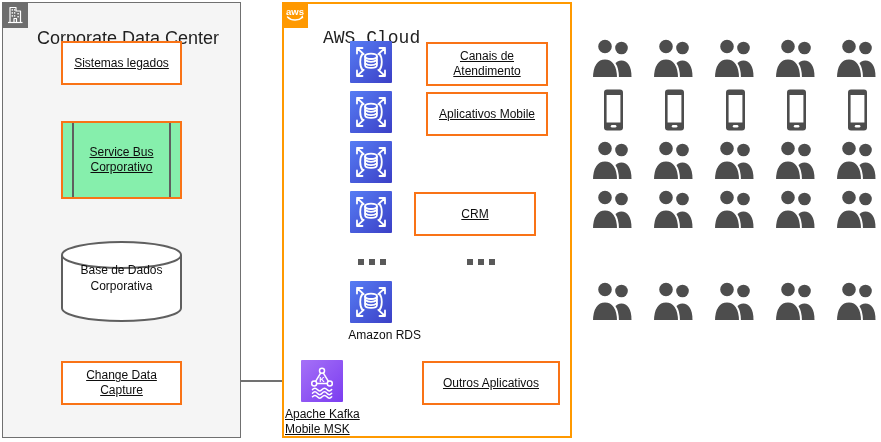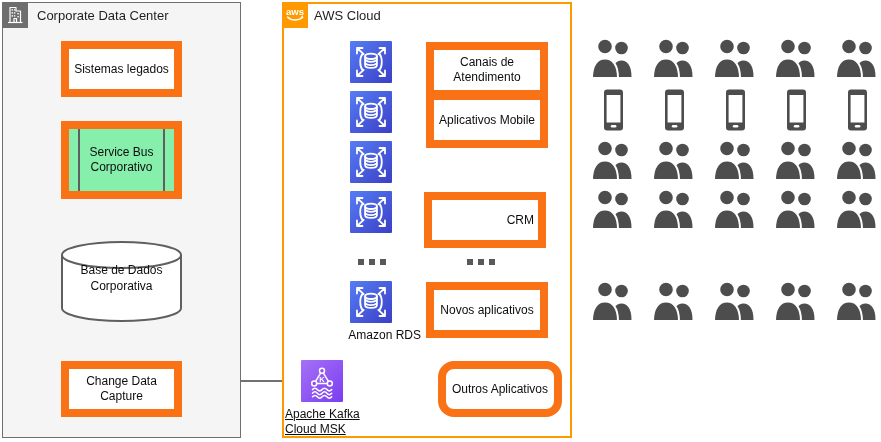--- a/index.html
+++ b/index.html
@@ -7,24 +7,24 @@
     position:relative;width:881px;height:442px;background:#fff;overflow:hidden;
     font-family:"Liberation Sans","DejaVu Sans",sans-serif;color:#111;
   }
   svg.connectors{position:absolute;left:0;top:0;width:881px;height:442px;pointer-events:none;}
   .frame{position:absolute;box-sizing:border-box;}
   .frame.corp{left:2px;top:2px;width:239px;height:436px;background:#f5f5f5;border:1px solid #707070;}
   .frame.aws{left:282px;top:2px;width:290px;height:436px;background:#fff;border:2px solid #ff9900;}
   .badge{position:absolute;width:26px;height:26px;display:flex;align-items:center;justify-content:center;}
   .badge.corp-badge{left:2px;top:2px;background:#6e6e6e;}
   .badge.aws-badge{left:282px;top:2px;background:#ff9900;}
-  .frame-title{position:absolute;font-size:13px;color:#1f1f1f;white-space:nowrap;}
-  .node{position:absolute;box-sizing:border-box;background:#fff;border:8px solid #f97316;
+  .frame-title{position:absolute;font-size:18px;color:#1f1f1f;white-space:nowrap;margin-top:20px;}
+  .node{position:absolute;box-sizing:border-box;background:#fff;border:2px solid #f97316;
     display:flex;align-items:center;justify-content:center;text-align:center;
-    font-size:12px;line-height:1.25;color:#0d0d0d;padding:20px 4px;}
+    font-size:12px;line-height:1.25;color:#0d0d0d;padding:20px 4px;text-decoration:underline;}
   .node.green{background:#86efac;}
   .proc-bar{position:absolute;top:0;bottom:0;width:2px;background:#5f5f5f;}
   .proc-bar.l{left:9px;} .proc-bar.r{right:9px;}
   .cyl{position:absolute;left:61px;top:241px;width:121px;height:81px;}
   .cyl .lbl{position:absolute;left:0;top:22px;width:100%;text-align:center;font-size:12px;line-height:1.3;color:#0d0d0d;}
   .aws-tile{position:absolute;width:42px;height:42px;border-radius:1px;}
   .aws-tile.rds{background:linear-gradient(135deg,#567df4 0%,#3b3fc6 100%);}
   .aws-tile.msk{background:linear-gradient(135deg,#a571f7 0%,#7b3df0 100%);}
   .aws-tile svg{position:absolute;left:0;top:0;width:100%;height:100%;}
   .small-label{position:absolute;font-size:12px;color:#0d0d0d;line-height:1.22;}
@@ -163,21 +163,21 @@
   <div class="node" style="left:61px;top:361px;width:121px;height:44px;">
     <span>Change Data Capture</span>
   </div>
 
   <div class="frame aws"></div>
   <div class="badge aws-badge">
     <svg width="26" height="26">
         <use href="#sym-awslogo"></use>
       </svg>
   </div>
-  <div class="frame-title" style="left:314px;top:8px;">AWS Cloud</div>
+  <div class="frame-title" style="left:323px;top:8px;font-family:Liberation Mono, monospace;">AWS Cloud</div>
 
   <div class="aws-tile rds" style="left:350px;top:41px;">
       <svg>
         <use href="#sym-rds"></use>
       </svg>
     </div>
   <div class="aws-tile rds" style="left:350px;top:91px;">
       <svg>
         <use href="#sym-rds"></use>
       </svg>
@@ -198,27 +198,24 @@
       </svg>
     </div>
   <div class="small-label" style="left:321px;top:328px;width:100px;text-align:right;">Amazon RDS</div>
 
   <div class="node" style="left:426px;top:92px;width:122px;height:40px;">
     <span>Aplicativos Mobile</span>
   </div>
   <div class="node" style="left:426px;top:42px;width:122px;height:40px;">
     <span>Canais de Atendimento</span>
   </div>
-  <div class="node" style="left:424px;top:192px;width:122px;height:40px;justify-content:flex-end;">
+  <div class="node" style="left:414px;top:192px;width:122px;height:40px;">
     <span>CRM</span>
   </div>
-  <div class="node" style="left:426px;top:282px;width:122px;height:40px;">
-    <span>Novos aplicativos</span>
-  </div>
-  <div class="node" style="left:438px;top:361px;width:124px;height:40px;border-radius:16px;">
+  <div class="node" style="left:422px;top:361px;width:138px;height:40px;">
     <span>Outros Aplicativos</span>
   </div>
 
   <div class="dots" style="left:358px;top:259px;" title="...">
       <i></i>
       <i></i>
       <i></i>
     </div>
   <div class="dots" style="left:467px;top:259px;" title="...">
       <i></i>
@@ -226,21 +223,21 @@
       <i></i>
     </div>
 
   <div class="aws-tile msk" style="left:301px;top:360px;">
       <svg>
         <use href="#sym-msk"></use>
       </svg>
     </div>
   <div class="small-label" style="left:285px;top:407px;text-decoration:underline;">
     <div>Apache Kafka</div>
-    <div>Cloud MSK</div>
+    <div>Mobile MSK</div>
   </div>
 
   <div>
       <div class="icon-row" style="top: 37px;">
         <div class="icon-cell">
           <svg viewBox="0 0 45 42">
             <use href="#sym-users"></use>
           </svg>
         </div>
         <div class="icon-cell">

